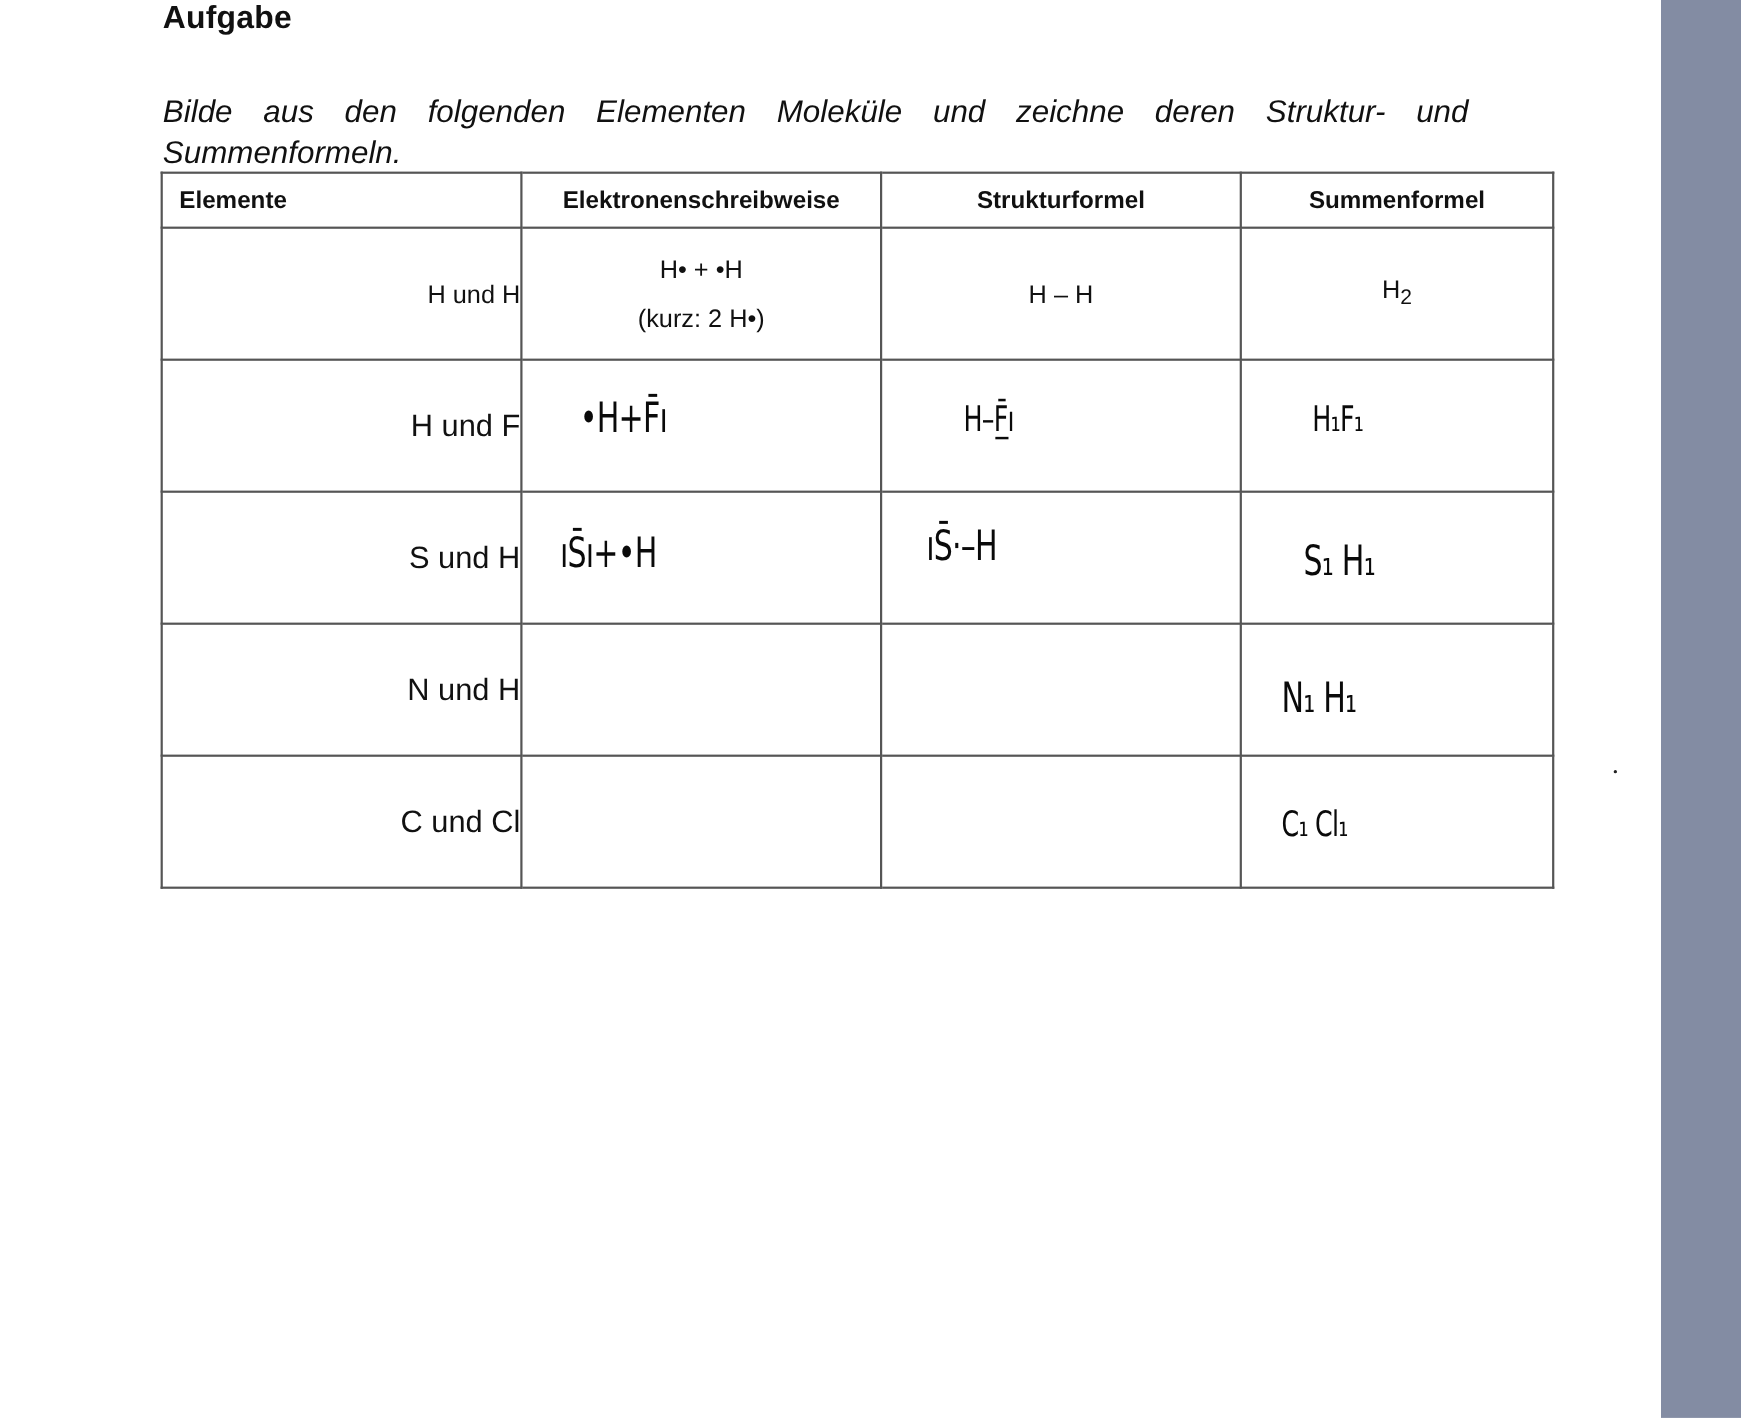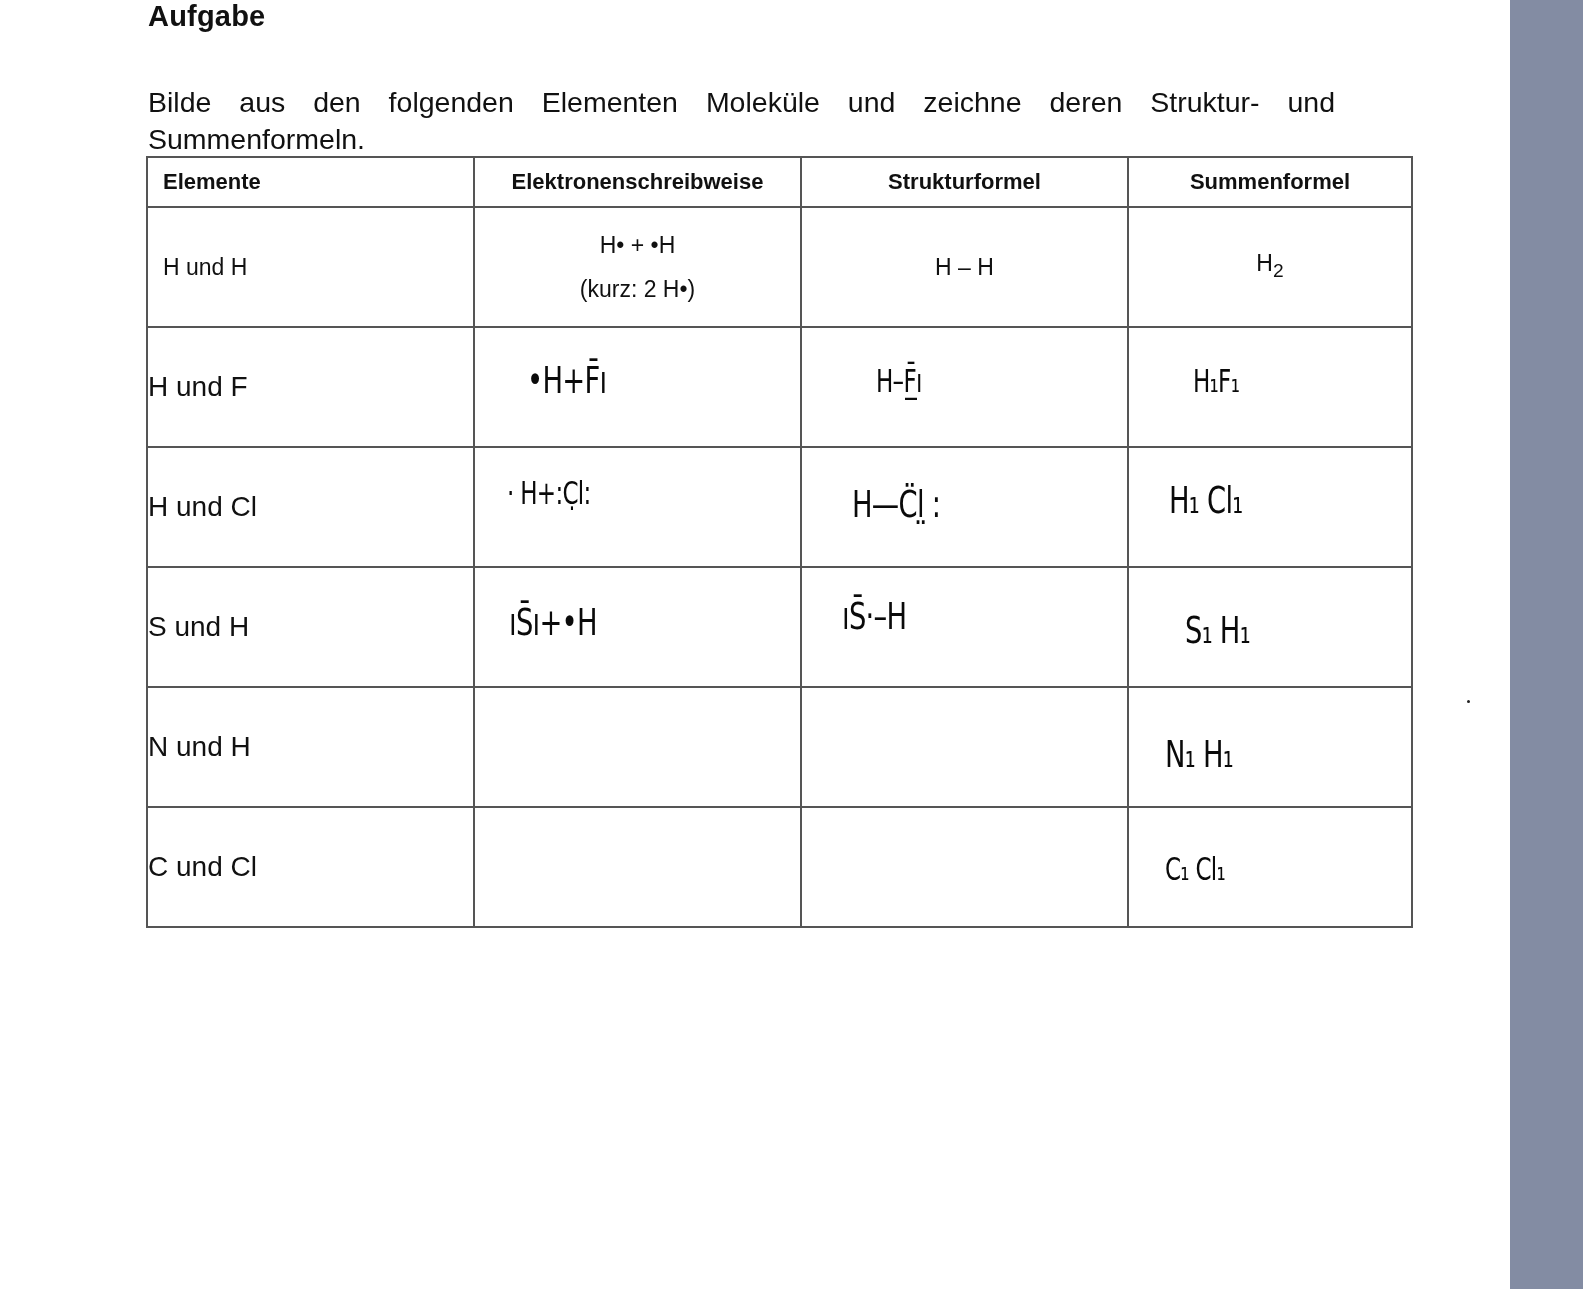--- a/index.html
+++ b/index.html
@@ -17,41 +17,41 @@
     position: absolute; left: 1467px; top: 700px; width: 3px; height: 3px;
     border-radius: 50%; background: #222;
   }
   .title {
     position: absolute; left: 148px; top: 0;
     font-size: 29px; font-weight: bold; letter-spacing: 0.2px;
   }
   .instruction {
     position: absolute; left: 148px; top: 84px; width: 1187px;
     font-size: 28.5px; line-height: 37px; text-align: justify;
-    text-align-last: left; word-spacing: 6px;
+    text-align-last: left; word-spacing: 6px; font-style: italic;
   }
   table.worksheet {
     position: absolute; left: 146px; top: 156px;
     border-collapse: collapse; table-layout: fixed;
     width: 1265px;
   }
   table.worksheet td, table.worksheet th {
     border: 2.5px solid #555;
     padding: 0;
     vertical-align: middle;
   }
   col.c1 { width: 327px; } col.c2 { width: 327px; }
   col.c3 { width: 327px; } col.c4 { width: 284px; }
   thead th {
     height: 48px; font-size: 22px; font-weight: bold; text-align: center;
   }
   thead th.left { text-align: left; padding-left: 15px; }
   tbody tr { height: 120px; }
   td.elem {
-    font-size: 28px; text-align: left; vertical-align: top;
+    font-size: 28px; text-align: right; vertical-align: top;
     padding-top: 32px; padding-left: 0;
   }
   td.elem.first {
     font-size: 23px; vertical-align: middle; padding-top: 0; padding-left: 15px;
   }
   td.cell { position: relative; }
   .printed {
     font-size: 23px; text-align: center; line-height: 44px;
   }
   .hand {
@@ -115,32 +115,20 @@
         <span class="hand" style="left:52px; top:30px;">•H+F̄ı</span>
       </td>
       <td class="cell">
         <span class="hand small" style="left:74px; top:34px;">H–F̲̄ı</span>
       </td>
       <td class="cell">
         <span class="hand small" style="left:64px; top:34px;">H₁F₁</span>
       </td>
     </tr>
 
-    <tr>
-      <td class="elem">H und Cl</td>
-      <td class="cell">
-        <span class="hand small" style="left:32px; top:26px;">· H+:C̣l:</span>
-      </td>
-      <td class="cell">
-        <span class="hand" style="left:50px; top:34px;">H—C̈l̤ :</span>
-      </td>
-      <td class="cell">
-        <span class="hand" style="left:40px; top:30px;">H₁ Cl₁</span>
-      </td>
-    </tr>
 
     <tr>
       <td class="elem">S und H</td>
       <td class="cell">
         <span class="hand" style="left:34px; top:32px;">ıS̄ı+•H</span>
       </td>
       <td class="cell">
         <span class="hand" style="left:40px; top:26px;">ıS̄·–H</span>
       </td>
       <td class="cell">

